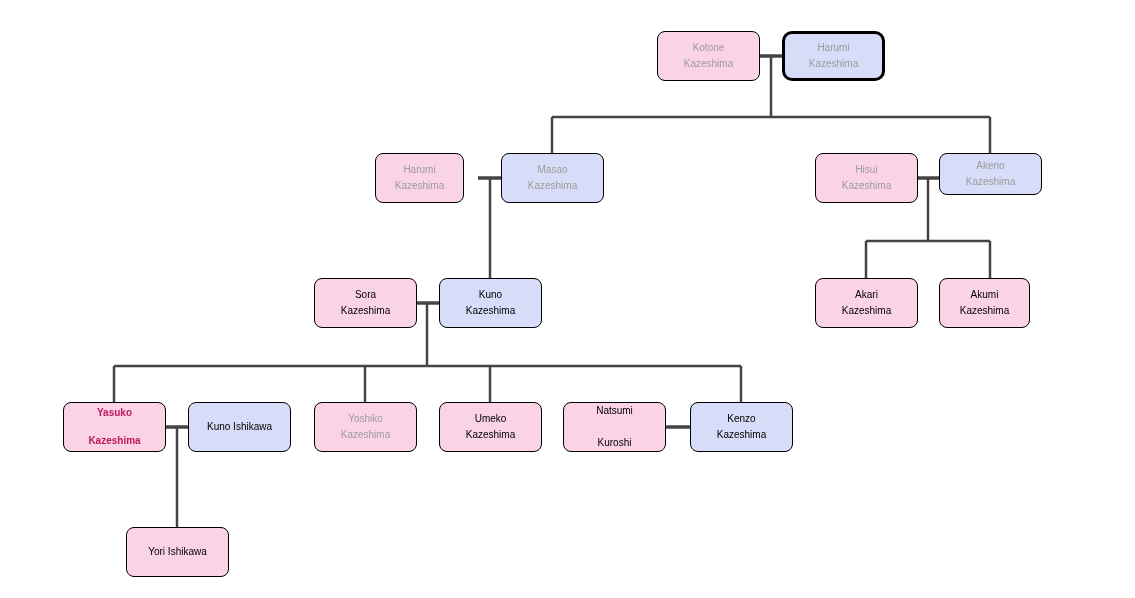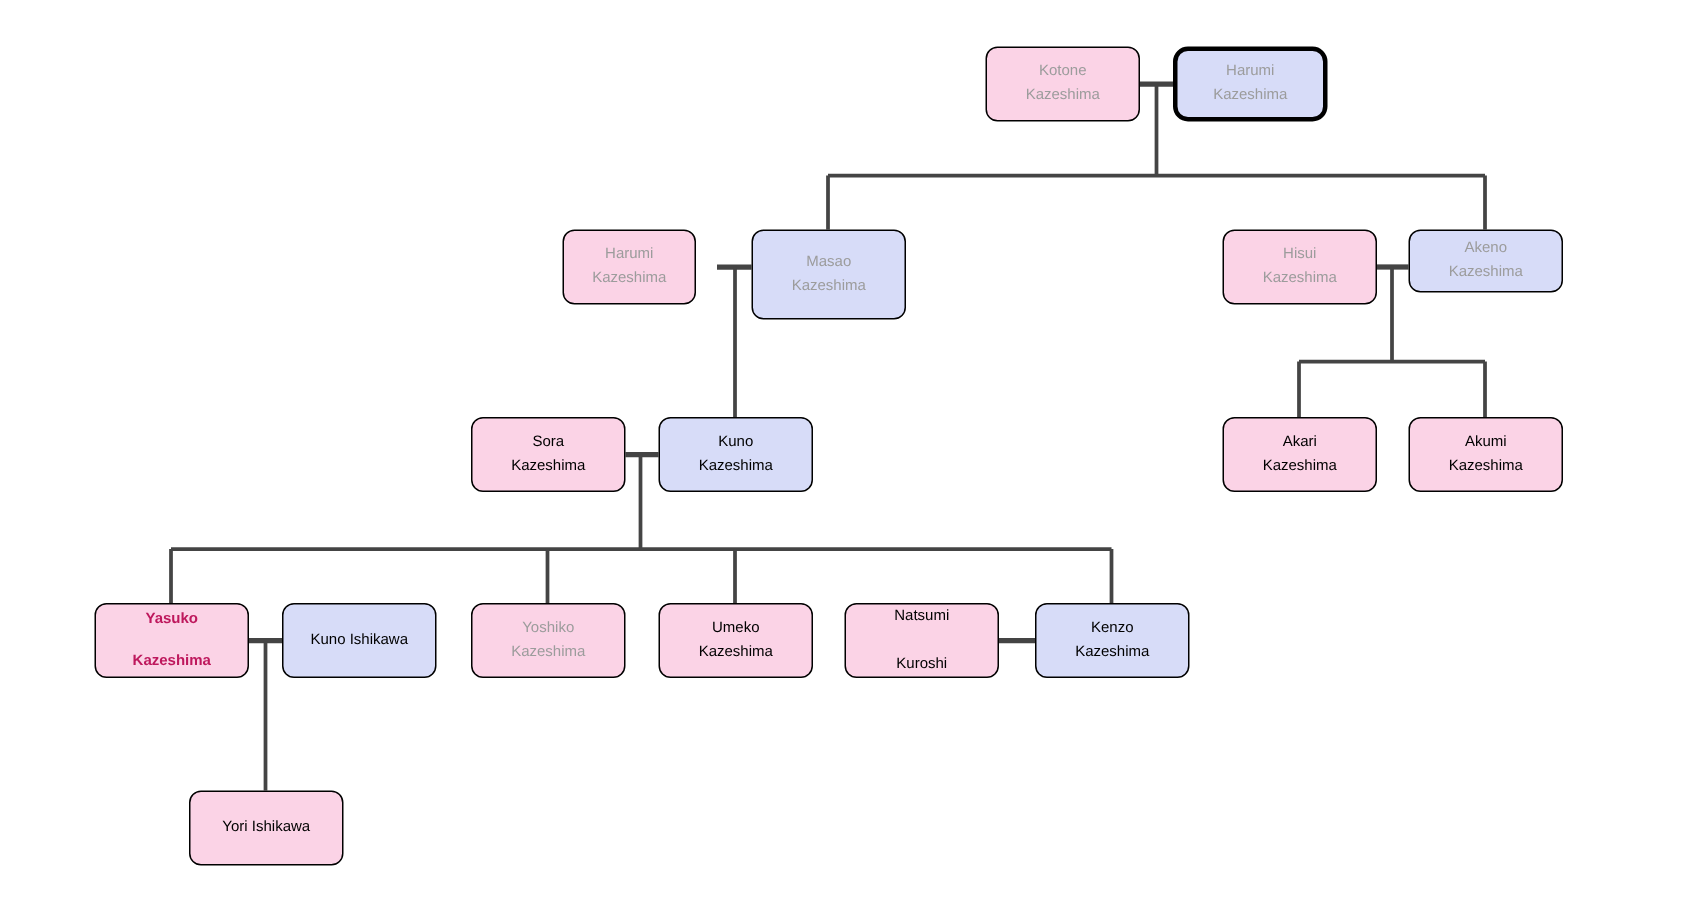--- a/index.html
+++ b/index.html
@@ -79,21 +79,21 @@
         <span>Kazeshima</span>
       </div>
       <div class="person selected" style="left: 782px; top: 31px; width: 103px; height: 50px; background: rgb(215, 220, 248); border-color: rgb(0, 0, 0); color: rgb(156, 156, 156);">
         <span>Harumi</span>
         <span>Kazeshima</span>
       </div>
       <div class="person" style="left: 375px; top: 153px; width: 89px; height: 50px; background: rgb(251, 211, 230); border-color: rgb(0, 0, 0); color: rgb(156, 156, 156);">
         <span>Harumi</span>
         <span>Kazeshima</span>
       </div>
-      <div class="person" style="left: 501px; top: 153px; width: 103px; height: 60px; background: rgb(215, 220, 248); border-color: rgb(0, 0, 0); color: rgb(156, 156, 156);">
+      <div class="person" style="left: 501px; top: 153px; width: 103px; height: 50px; background: rgb(215, 220, 248); border-color: rgb(0, 0, 0); color: rgb(156, 156, 156);">
         <span>Masao</span>
         <span>Kazeshima</span>
       </div>
       <div class="person" style="left: 815px; top: 153px; width: 103px; height: 50px; background: rgb(251, 211, 230); border-color: rgb(0, 0, 0); color: rgb(156, 156, 156); text-align: center;">
         <span>Hisui</span>
         <span>Kazeshima</span>
       </div>
       <div class="person" style="left: 939px; top: 153px; width: 103px; height: 42px; background: rgb(215, 220, 248); border-color: rgb(0, 0, 0); color: rgb(156, 156, 156);">
         <span>Akeno</span>
         <span>Kazeshima</span>
@@ -103,21 +103,21 @@
         <span>Kazeshima</span>
       </div>
       <div class="person" style="left: 439px; top: 278px; width: 103px; height: 50px; background: rgb(215, 220, 248); border-color: rgb(0, 0, 0); color: rgb(0, 0, 0);">
         <span>Kuno</span>
         <span>Kazeshima</span>
       </div>
       <div class="person" style="left: 815px; top: 278px; width: 103px; height: 50px; background: rgb(251, 211, 230); border-color: rgb(0, 0, 0); color: rgb(0, 0, 0);">
         <span>Akari</span>
         <span>Kazeshima</span>
       </div>
-      <div class="person" style="left: 939px; top: 278px; width: 103px; height: 50px; background: rgb(251, 211, 230); border-color: rgb(0, 0, 0); color: rgb(0, 0, 0);">
+      <div class="person" style="left: 939px; top: 278px; width: 91px; height: 50px; background: rgb(251, 211, 230); border-color: rgb(0, 0, 0); color: rgb(0, 0, 0);">
         <span>Akumi</span>
         <span>Kazeshima</span>
       </div>
       <div class="person bold" style="left: 63px; top: 402px; width: 103px; height: 50px; background: rgb(251, 211, 230); border-color: rgb(0, 0, 0); color: #be185d; gap: 12px;">
         <span>Yasuko</span>
         <span>Kazeshima</span>
       </div>
       <div class="person" style="left: 188px; top: 402px; width: 103px; height: 50px; background: rgb(215, 220, 248); border-color: rgb(0, 0, 0); color: rgb(0, 0, 0);">
         <span>Kuno Ishikawa</span>
       </div>

